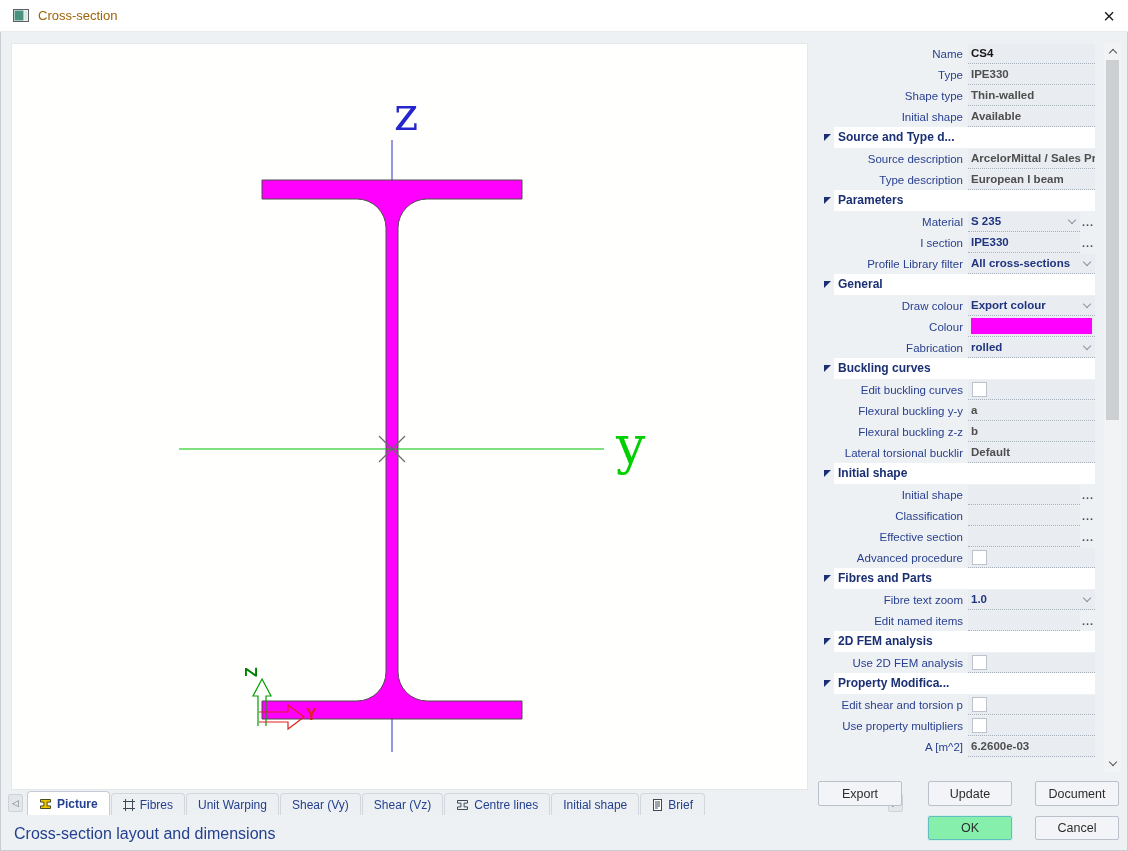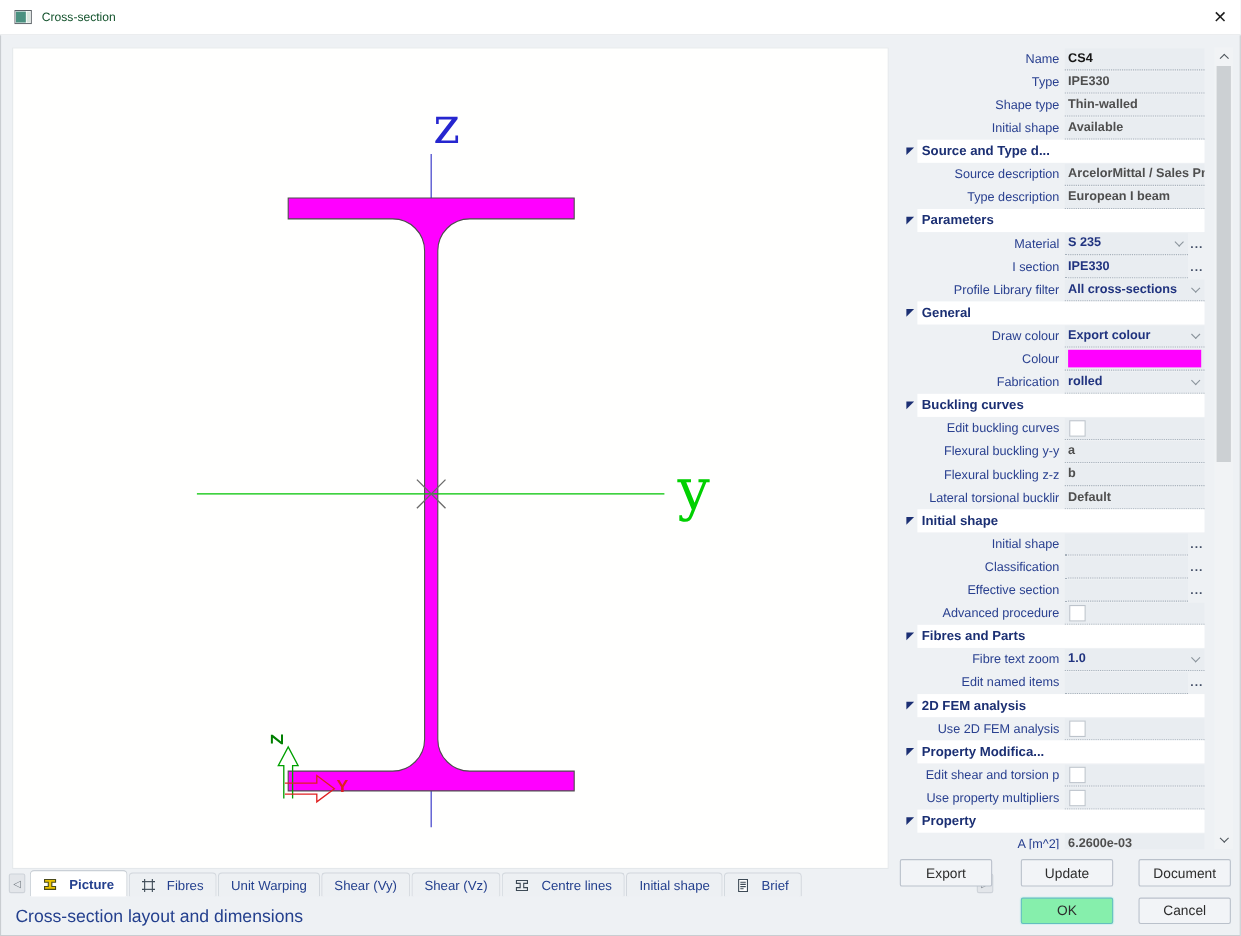--- a/index.html
+++ b/index.html
@@ -2,21 +2,21 @@
 <html><head>
 <meta charset="utf-8">
 <style>
   *{margin:0;padding:0;box-sizing:border-box}
   html,body{width:1128px;height:851px}
   body{position:relative;background:#eef1f4;font-family:"Liberation Sans",sans-serif;overflow:hidden;box-shadow:inset 0 0 0 1px #c9cdd1}
 
   
   .titlebar{position:absolute;left:0;top:0;width:1128px;height:32px;background:#ffffff;display:flex;align-items:center;padding:0 13px;border-bottom:1px solid #e9ebee}
   .app-icon{width:16px;height:13px;margin-right:9px;flex:none;display:flex}
-  .title{font-size:11px;color:#14532d}
+  .title{font-size:13px;color:#a16207}
   .close{margin-left:auto;font-size:20px;color:#1c1c1c;line-height:1;font-weight:400}
 
   
   .picture{position:absolute;left:11px;top:43px;width:797px;height:747px;background:#fffffe;border:1px solid #e4e8eb}
   .picture svg{display:block}
 
   
   .props{position:absolute;left:822px;top:43px;width:278px;height:729px;overflow:hidden}
   .prow{display:flex;align-items:center;height:21px}
   .plabel{width:146px;text-align:right;padding-right:5px;font-size:11.5px;color:#2a4190;white-space:nowrap;overflow:hidden;flex:none}
@@ -38,21 +38,21 @@
   .sarrow.down{bottom:0}
   .schev{width:6px;height:6px;border-right:1.6px solid #4f565c;border-bottom:1.6px solid #4f565c}
   .sarrow.up .schev{transform:rotate(-135deg);margin-top:4px}
   .sarrow.down .schev{transform:rotate(45deg);margin-bottom:4px}
   .sthumb{position:absolute;top:17px;left:2px;width:13px;height:360px;background:#ccd0d3}
 
   
   .tabbar{position:absolute;left:8px;top:791px;width:905px;height:24px;display:flex;align-items:flex-end}
   .tab-arrow{width:15px;height:18px;background:#e3e6ea;border:1px solid #ced3d9;border-radius:2px;color:#6c747c;font-size:9px;display:flex;align-items:center;justify-content:center;margin:0 4px 3px 0;flex:none}
   .tab-arrow.right{margin-left:auto;margin-right:10px}
-  .tab{display:flex;align-items:center;gap:11px;height:22px;padding:0 11px;background:#edf0f3;border:1px solid #d2d7dd;border-bottom:none;border-radius:4px 4px 0 0;font-size:12px;color:#24408e;margin-right:1px;white-space:nowrap;flex:none}
+  .tab{display:flex;align-items:center;gap:5px;height:22px;padding:0 11px;background:#edf0f3;border:1px solid #d2d7dd;border-bottom:none;border-radius:4px 4px 0 0;font-size:12px;color:#24408e;margin-right:1px;white-space:nowrap;flex:none}
   .tab.active{background:#ffffff;font-weight:bold;height:24px;border-color:#c6ccd3}
   .ticon{display:flex;flex:none}
 
   
   .status{position:absolute;left:14px;top:825px;font-size:16px;color:#24408e}
 
   
   .btn{position:absolute;display:flex;align-items:center;justify-content:center;font-size:12.5px;color:#2d2d2d;background:#f2f4f7;border:1px solid #bac1cb;border-radius:2px;width:84px;height:25px}
   .btn.export{left:818px;top:781px}
   .btn.update{left:928px;top:781px}
@@ -279,24 +279,20 @@
       <div class="pcell">
         <span class="cb"></span>
       </div>
     </div>
     <div class="prow">
       <span class="plabel">Use property multipliers</span>
       <div class="pcell">
         <span class="cb"></span>
       </div>
     </div>
-    <div class="prow section">
-      <span class="tri"></span>
-      <span class="sect">Property</span>
-    </div>
     <div class="prow">
       <span class="plabel">A [m^2]</span>
       <div class="pcell">
         <span class="pval">6.2600e-03</span>
       </div>
     </div>
   </div>
 
 <div class="scroll">
   <div class="sarrow up">

